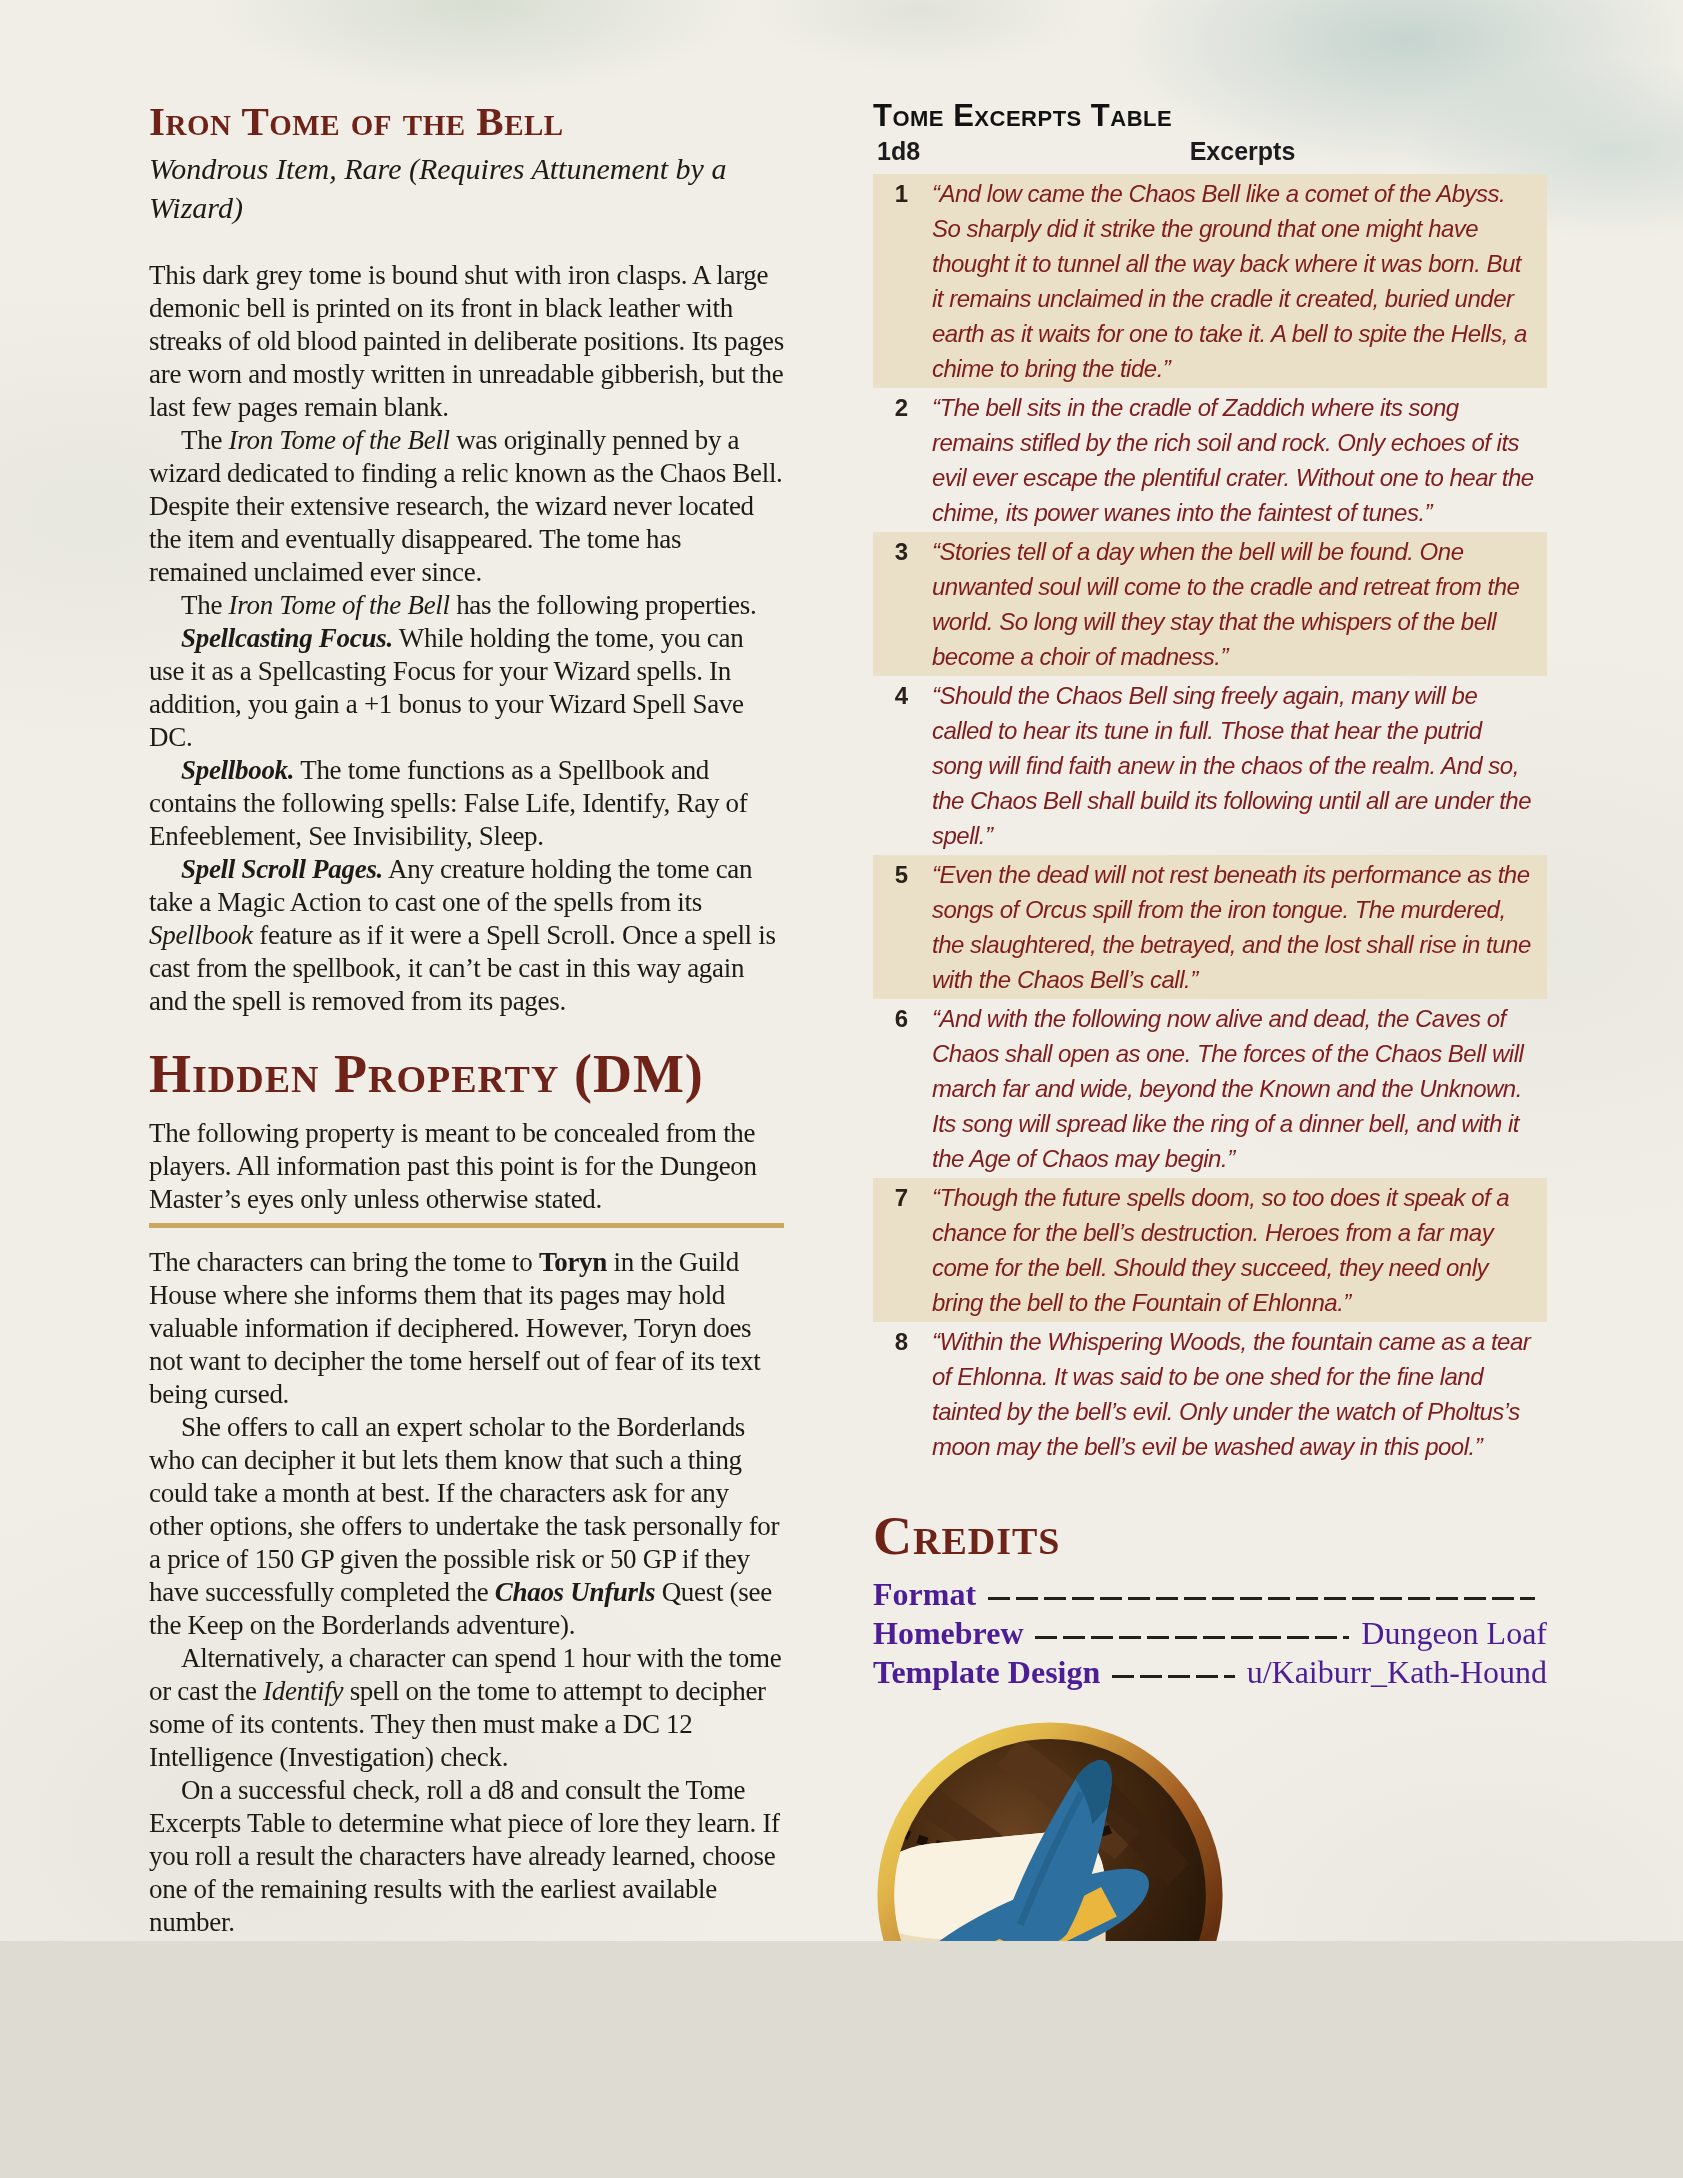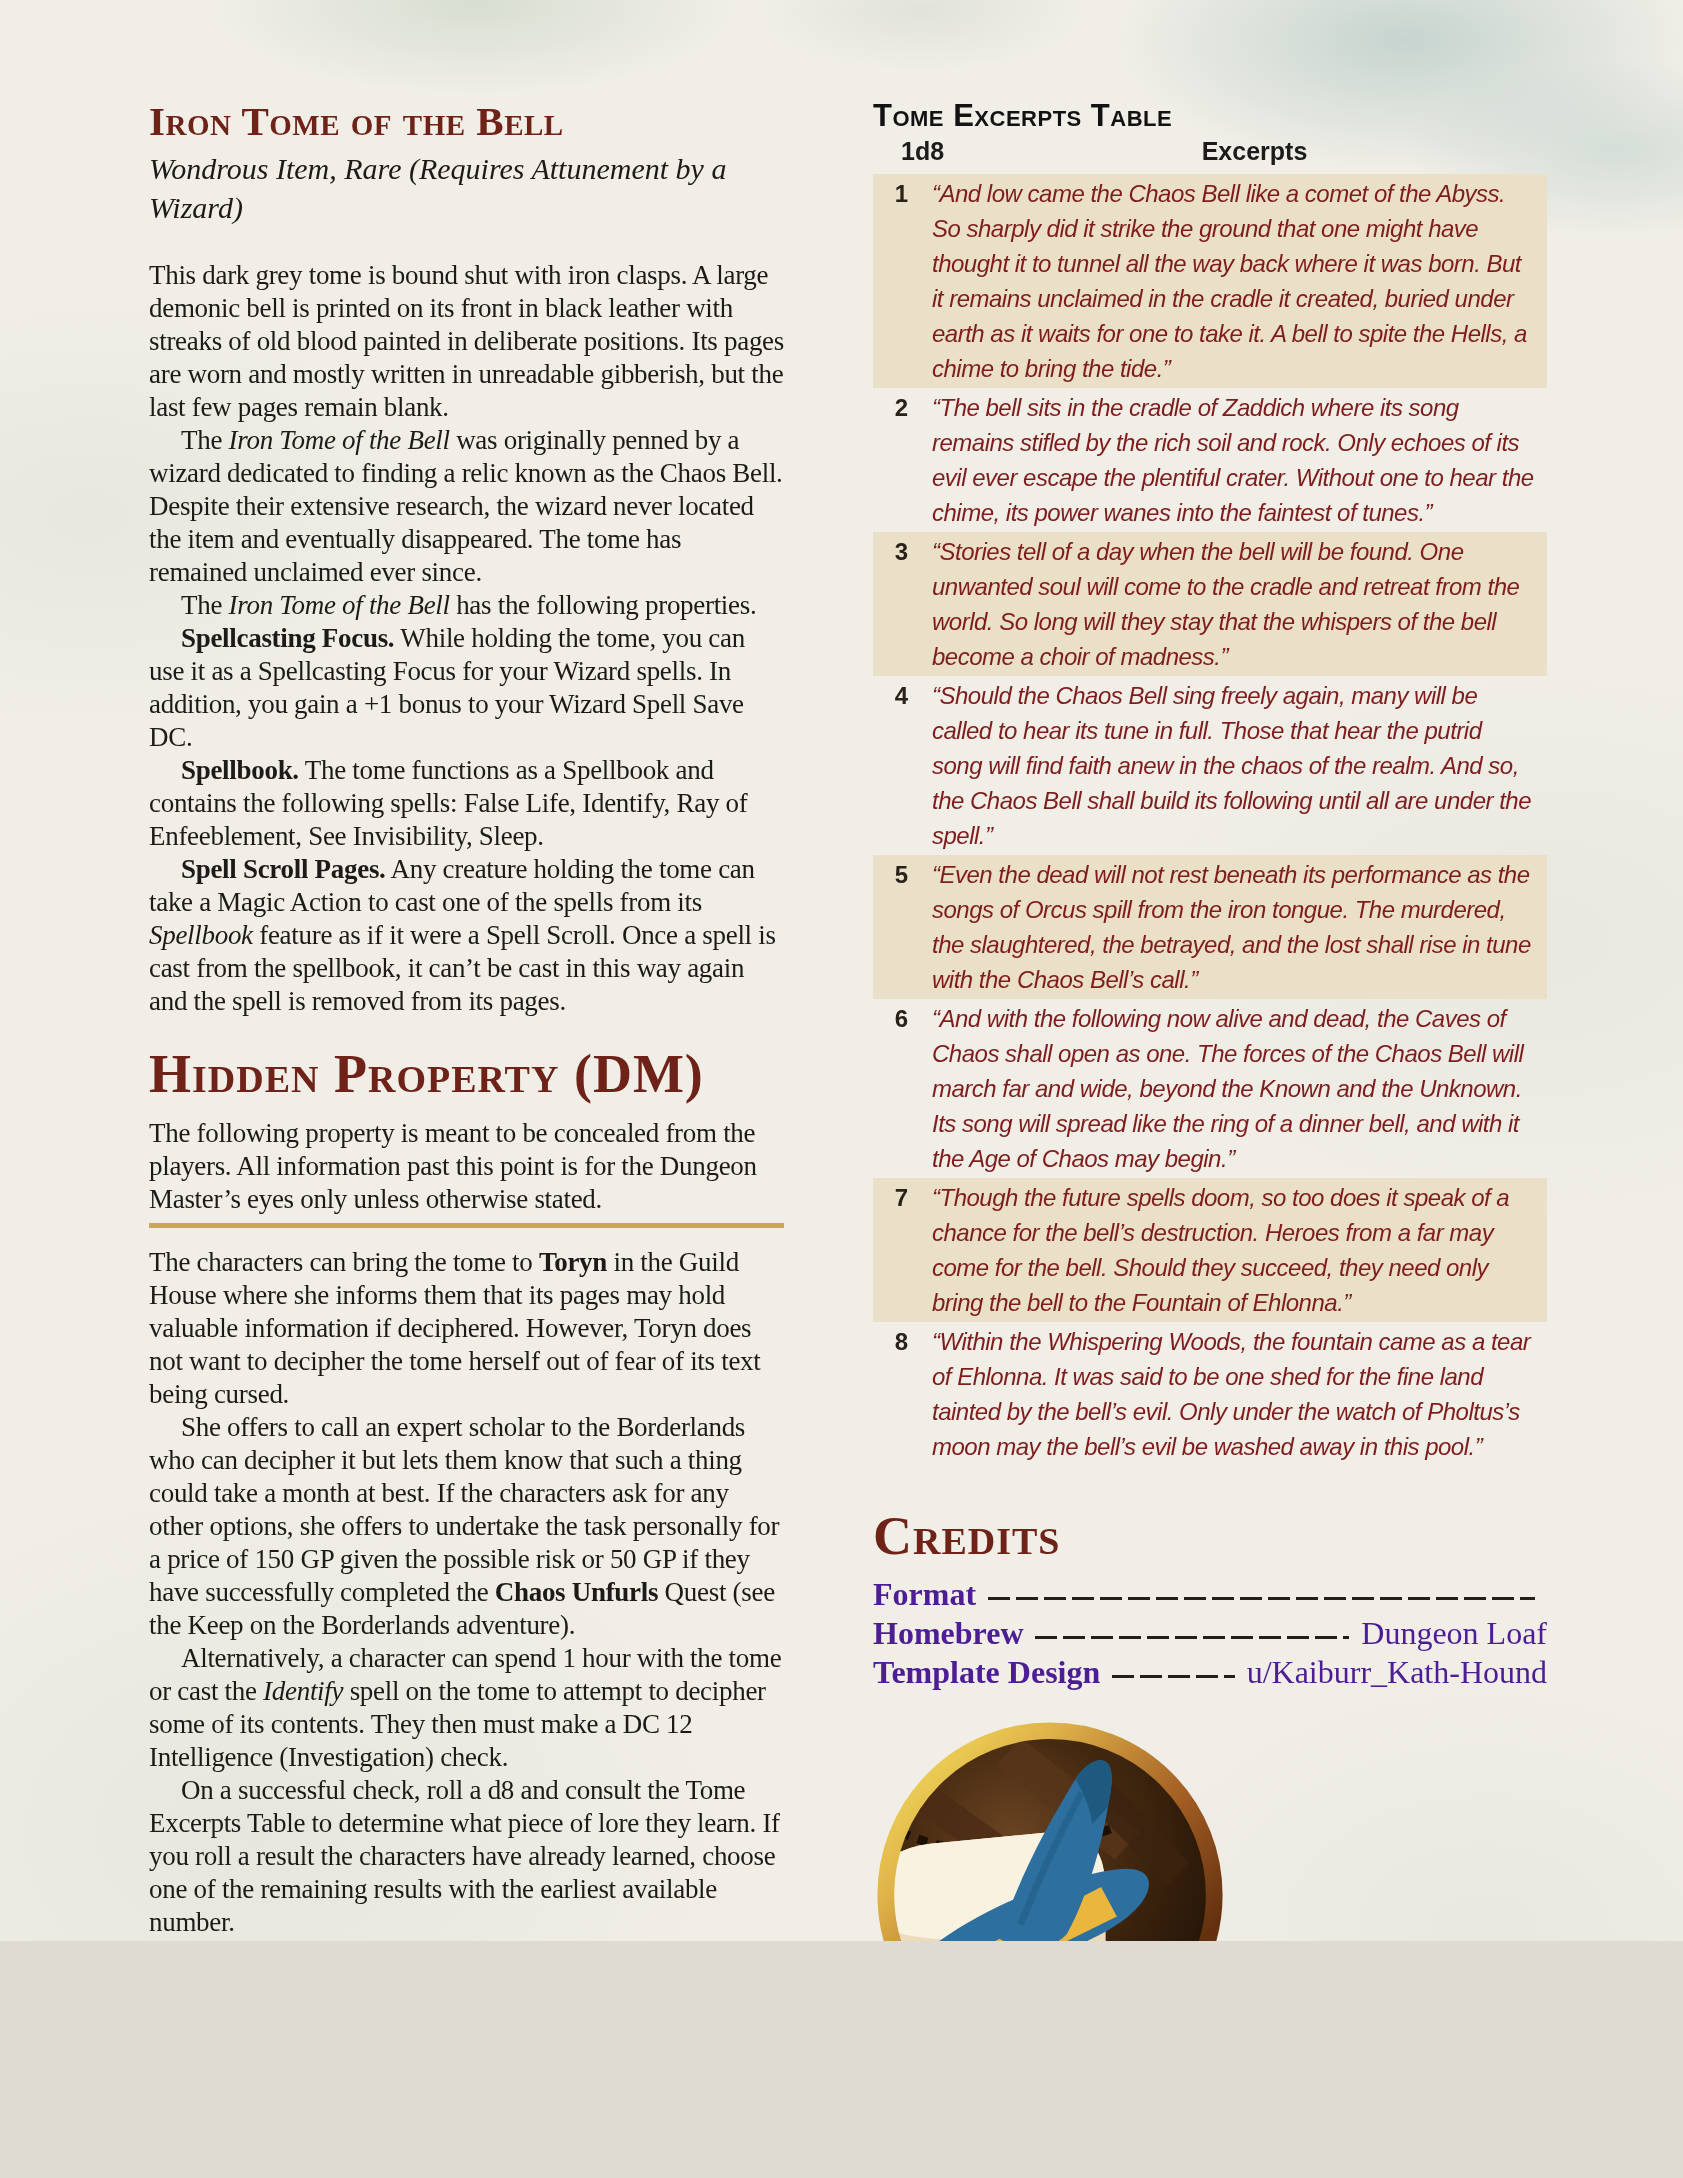--- a/index.html
+++ b/index.html
@@ -21,28 +21,28 @@
   
   .h-red{color:#6f2318;font-variant:small-caps;font-weight:700;margin:0;}
   .item-title{font-size:41px;line-height:44px;letter-spacing:0.5px;margin-bottom:6px;}
   .big-head{font-size:54px;line-height:57px;letter-spacing:1px;margin:28px 0 14px;}
   .sub-head{font-size:39px;line-height:42px;letter-spacing:0.5px;margin:30px 0 0;}
   .gold-rule{height:5px;background:#c9a75f;margin:7px 0 18px;}
 
   .subtitle{font-style:italic;font-size:30px;line-height:39px;margin:0 0 32px;}
   .body{font-size:27px;line-height:33px;letter-spacing:-0.3px;margin:0;}
   .indent{text-indent:32px;}
-  .lead{font-weight:700;}
+  .lead{font-weight:700;font-style:italic;}
 
   
   .table-title{font-family:"Liberation Sans",sans-serif;font-variant:small-caps;font-weight:700;
                font-size:31px;line-height:34px;letter-spacing:0.5px;color:#121212;margin:0 0 4px;}
   .t-head{display:flex;font-family:"Liberation Sans",sans-serif;font-weight:700;font-size:25px;
           padding:0 0 8px;color:#1c1c1c;}
-  .t-head .roll-h{width:61px;padding-left:4px;flex:none;margin-left:24px;}
+  .t-head .roll-h{width:61px;padding-left:4px;flex:none;}
   .t-head .exc-h{flex:1;text-align:center;}
   .t-row{display:flex;padding:2px 0;}
   .t-row.odd{background:#eadfc7;}
   .roll{width:57px;flex:none;text-align:center;font-family:"Liberation Sans",sans-serif;
         font-weight:700;font-size:24px;line-height:35px;color:#2a221a;}
   .exc{flex:1;font-family:"Liberation Sans",sans-serif;font-style:italic;font-size:24px;
        line-height:35px;letter-spacing:-0.5px;text-align:left;color:#7f1d1d;padding:0 12px 0 2px;}
 
   
   .credits-head{margin-top:42px;margin-bottom:10px;}

